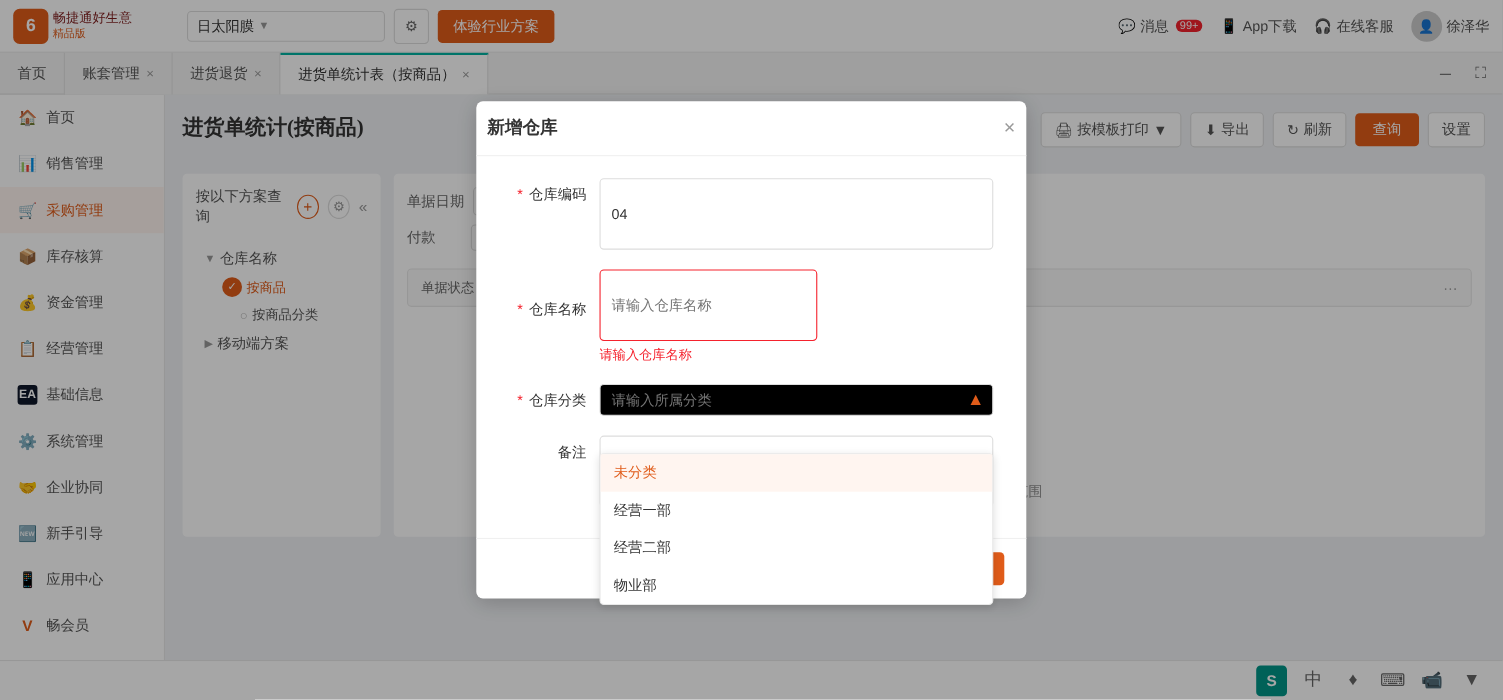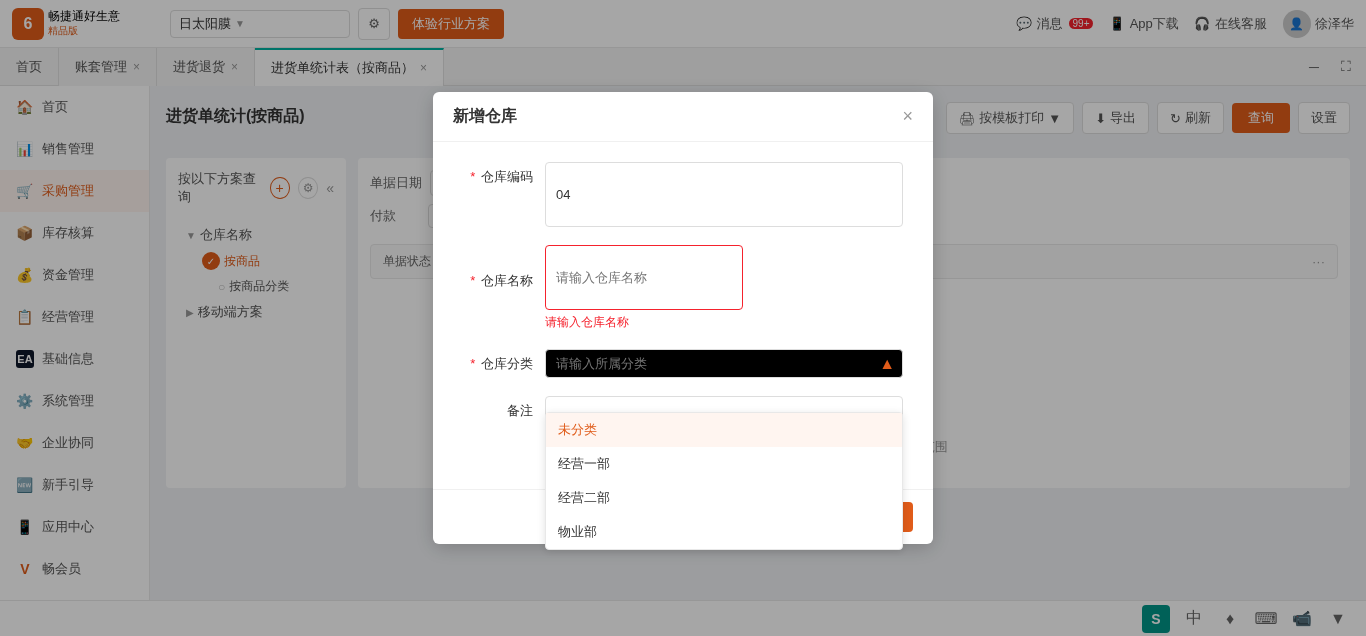--- a/index.html
+++ b/index.html
@@ -21,21 +21,21 @@
       gap: 4px;
       width: 150px;
     }
     .logo-icon {
       width: 32px; height: 32px;
       background: #e05c1a;
       border-radius: 6px;
       display: flex; align-items: center; justify-content: center;
       color: #fff; font-weight: bold; font-size: 16px;
     }
-    .logo-text { font-size: 12px; color: #000000; line-height: 1.3; }
+    .logo-text { font-size: 12px; color: #7f1d1d; line-height: 1.3; }
     .logo-sub { font-size: 10px; color: #e05c1a; }
 
     .search-area {
       display: flex; align-items: center; gap: 4px;
       border: 1px solid #ddd; border-radius: 4px;
       padding: 4px 8px; flex: 0 0 180px;
     }
     .search-text { font-size: 13px; color: #333; }
     .search-arrow { color: #999; font-size: 10px; }
 
@@ -146,21 +146,21 @@
 
     
     .content {
       flex: 1;
       background: #f0f2f5;
       overflow-y: auto;
       padding: 16px;
       position: relative;
     }
     .page-title {
-      font-size: 16px; font-weight: bold; color: #333; margin-bottom: 16px;
+      font-size: 19px; font-weight: bold; color: #333; margin-bottom: 16px; font-family: Liberation Serif, serif;
     }
 
     .toolbar {
       display: flex; align-items: center; justify-content: flex-end; gap: 8px; margin-bottom: 12px;
     }
     .toolbar-btn {
       display: flex; align-items: center; gap: 4px;
       padding: 6px 12px; border: 1px solid #ddd; border-radius: 4px;
       background: #fff; cursor: pointer; font-size: 13px; color: #555;
     }
@@ -244,21 +244,21 @@
     
     .modal {
       background: #fff;
       border-radius: 6px;
       width: 500px;
       box-shadow: 0 4px 20px rgba(0,0,0,0.2);
       position: relative;
       z-index: 200;
     }
     .modal-header {
-      padding: 14px 20px;
+      padding: 14px 10px;
       border-bottom: 1px solid #f0f0f0;
       display: flex; align-items: flex-start; justify-content: space-between;
     }
     .modal-title { font-size: 16px; font-weight: bold; color: #333; }
     .modal-close {
       cursor: pointer; color: #999; font-size: 18px;
     }
     .modal-body { padding: 20px 30px 10px; }
     .form-row {
       display: flex; align-items: flex-start; gap: 12px; margin-bottom: 18px;

